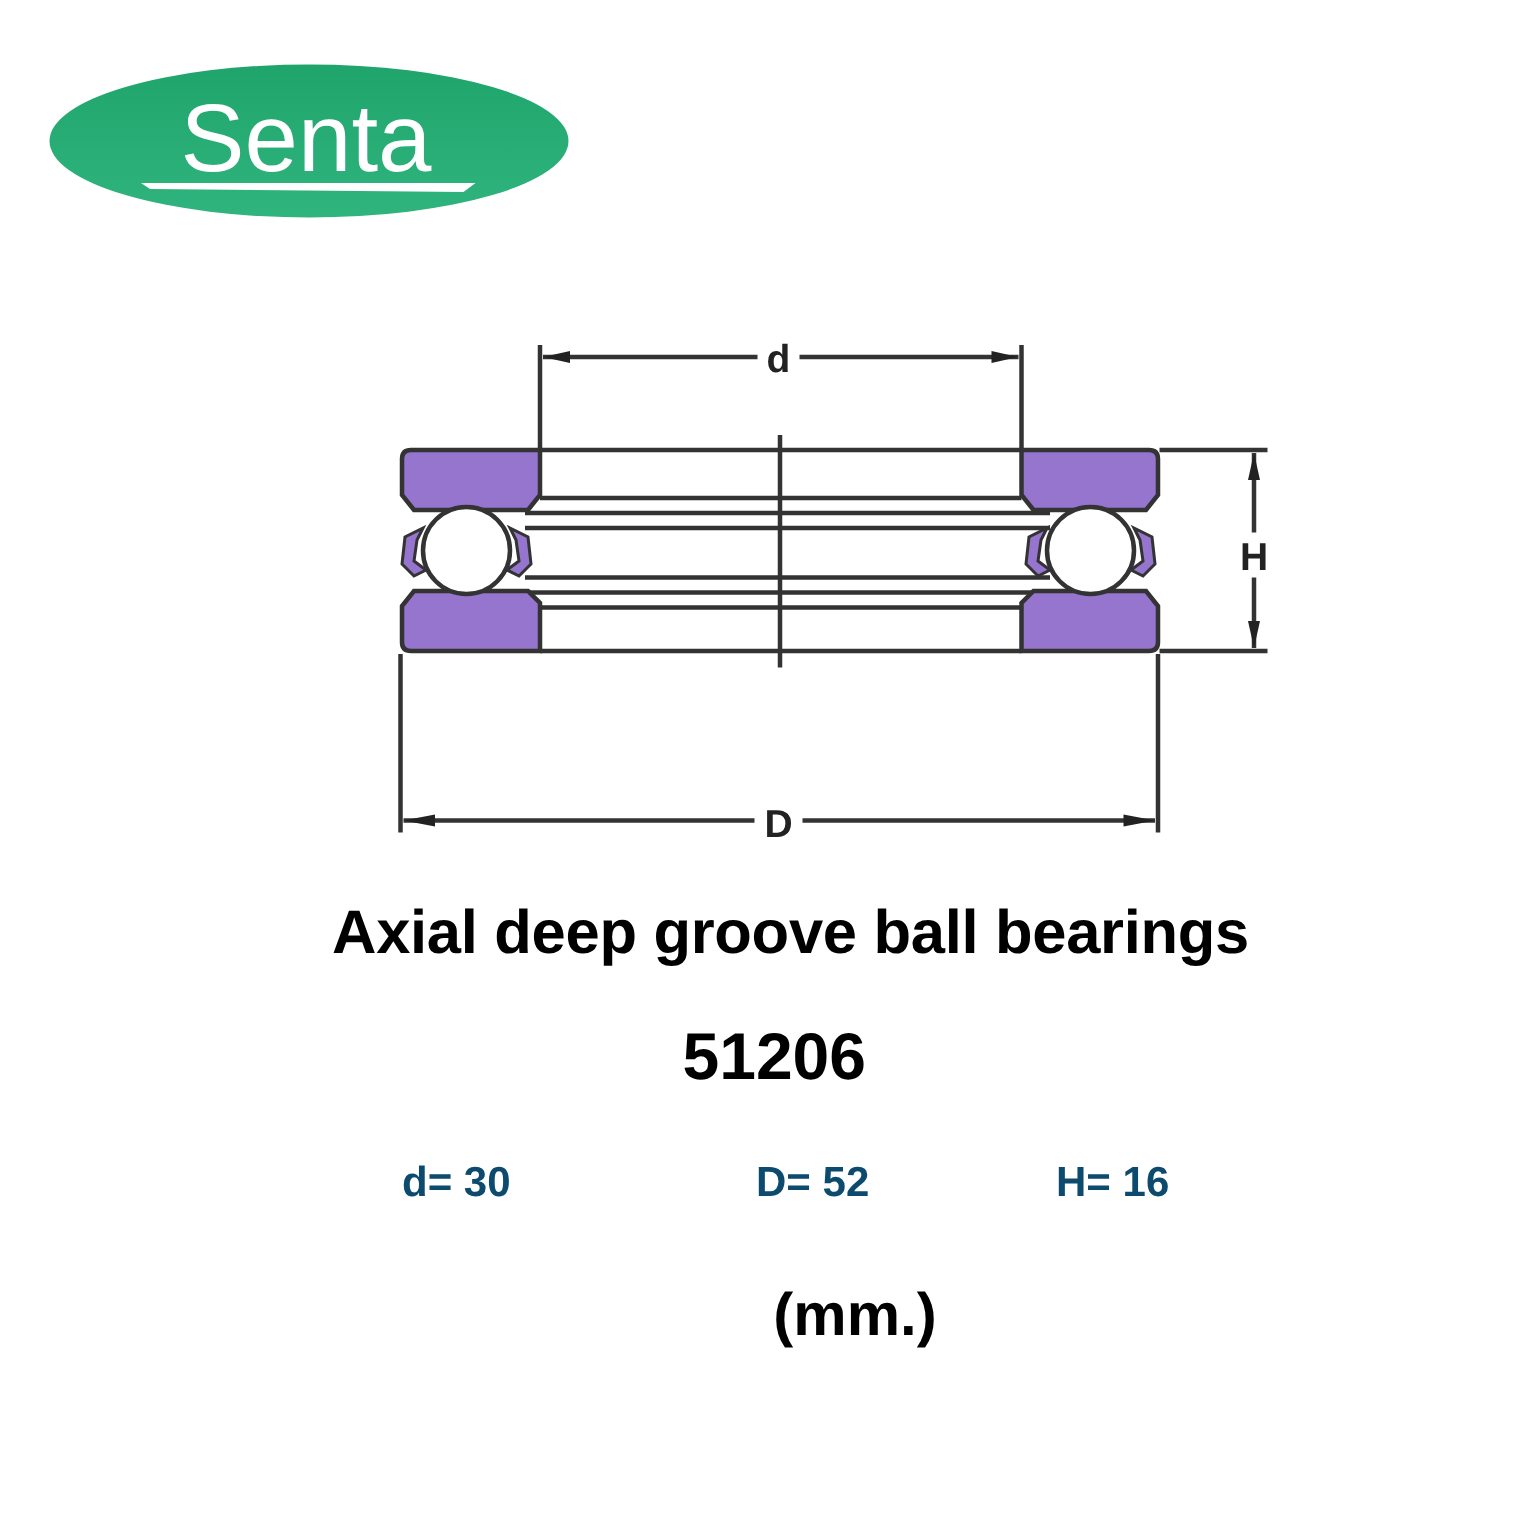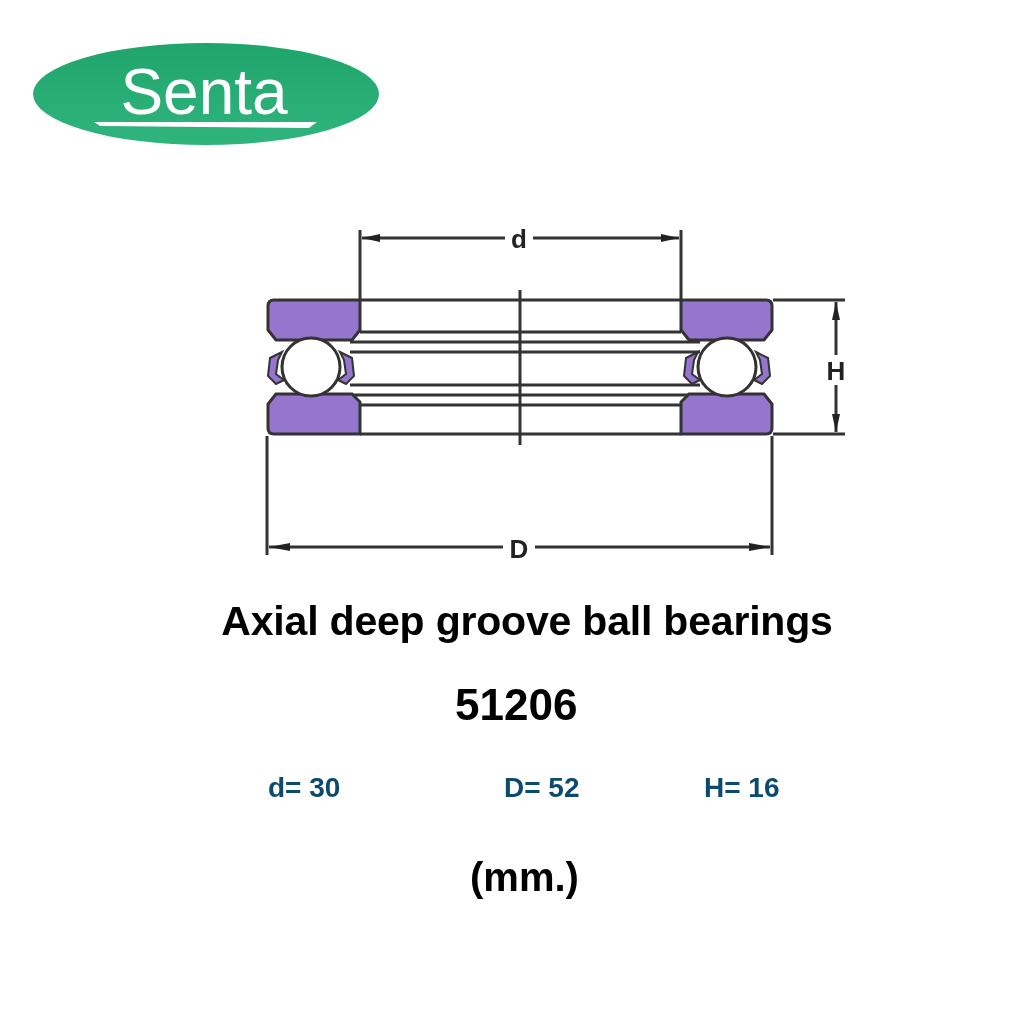--- a/index.html
+++ b/index.html
@@ -6,21 +6,21 @@
   body { width: 1024px; height: 1024px; position: relative; overflow: hidden; font-family: "Liberation Sans", sans-serif; }
   .logo { position: absolute; left: 32px; top: 42px; width: 348px; height: 104px; }
   .logo svg { display: block; }
   .drawing { position: absolute; left: 0; top: 0; width: 1024px; height: 600px; }
   .title { position: absolute; left: 0; width: 1054px; top: 598px; text-align: center; font-weight: bold; font-size: 41px; color: #000; letter-spacing: -0.2px; }
   .model { position: absolute; left: 455px; width: 200px; top: 680px; text-align: left; font-weight: bold; font-size: 44px; color: #000; }
   .dims { position: absolute; top: 772px; height: 50px; font-weight: bold; font-size: 28px; color: #0c4a6e; }
   .dim-d { left: 268px; }
   .dim-D { left: 472px; margin-left: 32px; }
   .dim-H { left: 668px; margin-left: 36px; }
-  .unit { position: absolute; left: 470px; width: 200px; top: 855px; text-align: left; font-weight: bold; font-size: 40px; color: #000; }
+  .unit { position: absolute; left: 470px; width: 200px; top: 855px; text-align: center; font-weight: bold; font-size: 40px; color: #000; }
 </style>
 </head>
 <body>
 
 <div class="logo">
   <svg width="348" height="104" viewBox="0 0 348 104">
     <defs>
       <linearGradient id="lg" x1="0" y1="0" x2="0" y2="1">
         <stop offset="0" stop-color="#1fa56c"></stop>
         <stop offset="1" stop-color="#2fb47d"></stop>

